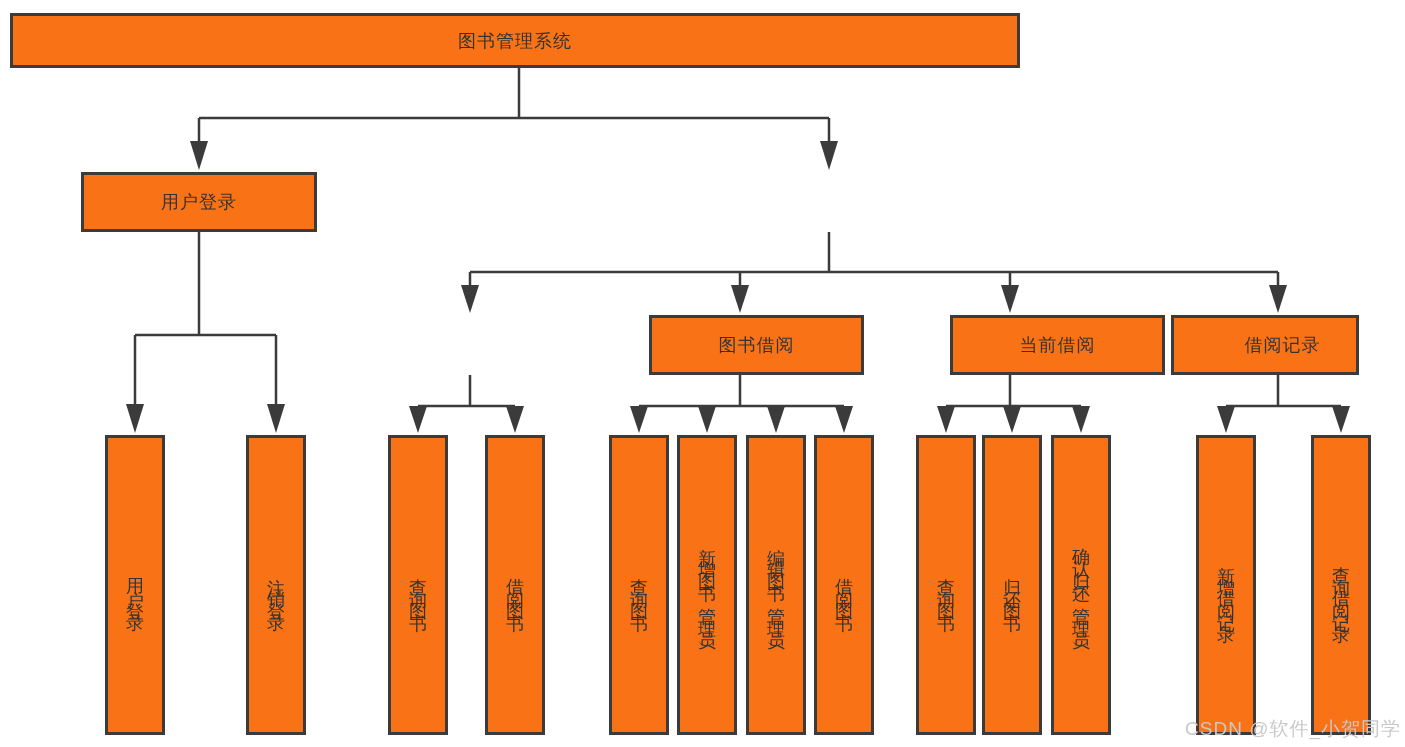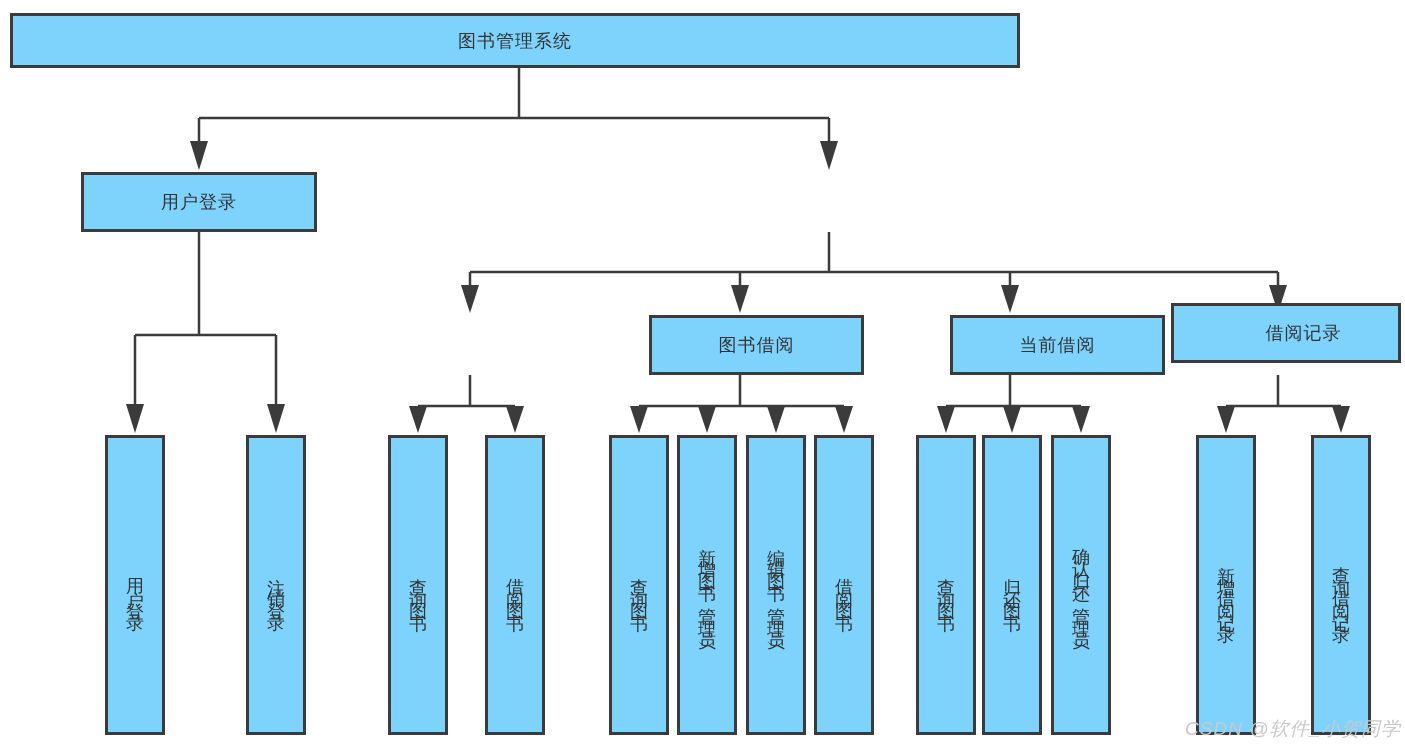--- a/index.html
+++ b/index.html
@@ -13,21 +13,21 @@
   }
   #connectors {
     position: absolute;
     left: 0; top: 0;
     width: 1405px; height: 747px;
   }
   .node {
     position: absolute;
     box-sizing: border-box;
     border: 3px solid #3b3b3b;
-    background: #7dd3fc;
+    background: #f97316;
     color: #333333;
     display: flex;
     align-items: center;
     justify-content: center;
     font-size: 18px;
     line-height: 1;
   }
   .node.h {
     letter-spacing: 1px;
     white-space: nowrap;
@@ -39,21 +39,20 @@
     padding-top: 6px;
   }
   #watermark {
     position: absolute;
     right: 4px;
     bottom: 5px;
     font-size: 19px;
     color: #c9c9c9;
     letter-spacing: 1px;
     white-space: nowrap;
-    font-style: italic;
   }
 </style>
 </head>
 <body>
 
 <div id="stage">
 
   <svg id="connectors" viewBox="0 0 1405 747" fill="none">
     <g stroke="#3b3b3b" stroke-width="2.5">
 
@@ -93,21 +92,21 @@
       <polygon points="1332,406 1350,406 1341,433"></polygon>
     </g>
   </svg>
 
   <div class="node h" style="left:10px; top:13px; width:1010px; height:55px;">图书管理系统</div>
 
   <div class="node h" style="left:81px; top:172px; width:236px; height:60px;">用户登录</div>
 
   <div class="node h" style="left:649px; top:315px; width:215px; height:60px;">图书借阅</div>
   <div class="node h" style="left:902px; top:315px; width:215px; height:60px;margin-left:48px;">当前借阅</div>
-  <div class="node h" style="left:1171px; top:303px; width:230px; height:60px;padding-left:35px;">借阅记录</div>
+  <div class="node h" style="left:1171px; top:315px; width:188px; height:60px;padding-left:35px;">借阅记录</div>
 
   <div class="node v" style="left:105px; top:435px; width:60px; height:300px;">用户登录</div>
   <div class="node v" style="left:246px; top:435px; width:60px; height:300px;">注销登录</div>
 
   <div class="node v" style="left:388px; top:435px; width:60px; height:300px;">查询图书</div>
   <div class="node v" style="left:485px; top:435px; width:60px; height:300px;">借阅图书</div>
 
   <div class="node v" style="left:609px; top:435px; width:60px; height:300px;">查询图书</div>
   <div class="node v" style="left:677px; top:435px; width:60px; height:300px;">新增图书（管理员）</div>
   <div class="node v" style="left:746px; top:435px; width:60px; height:300px;">编辑图书（管理员）</div>

